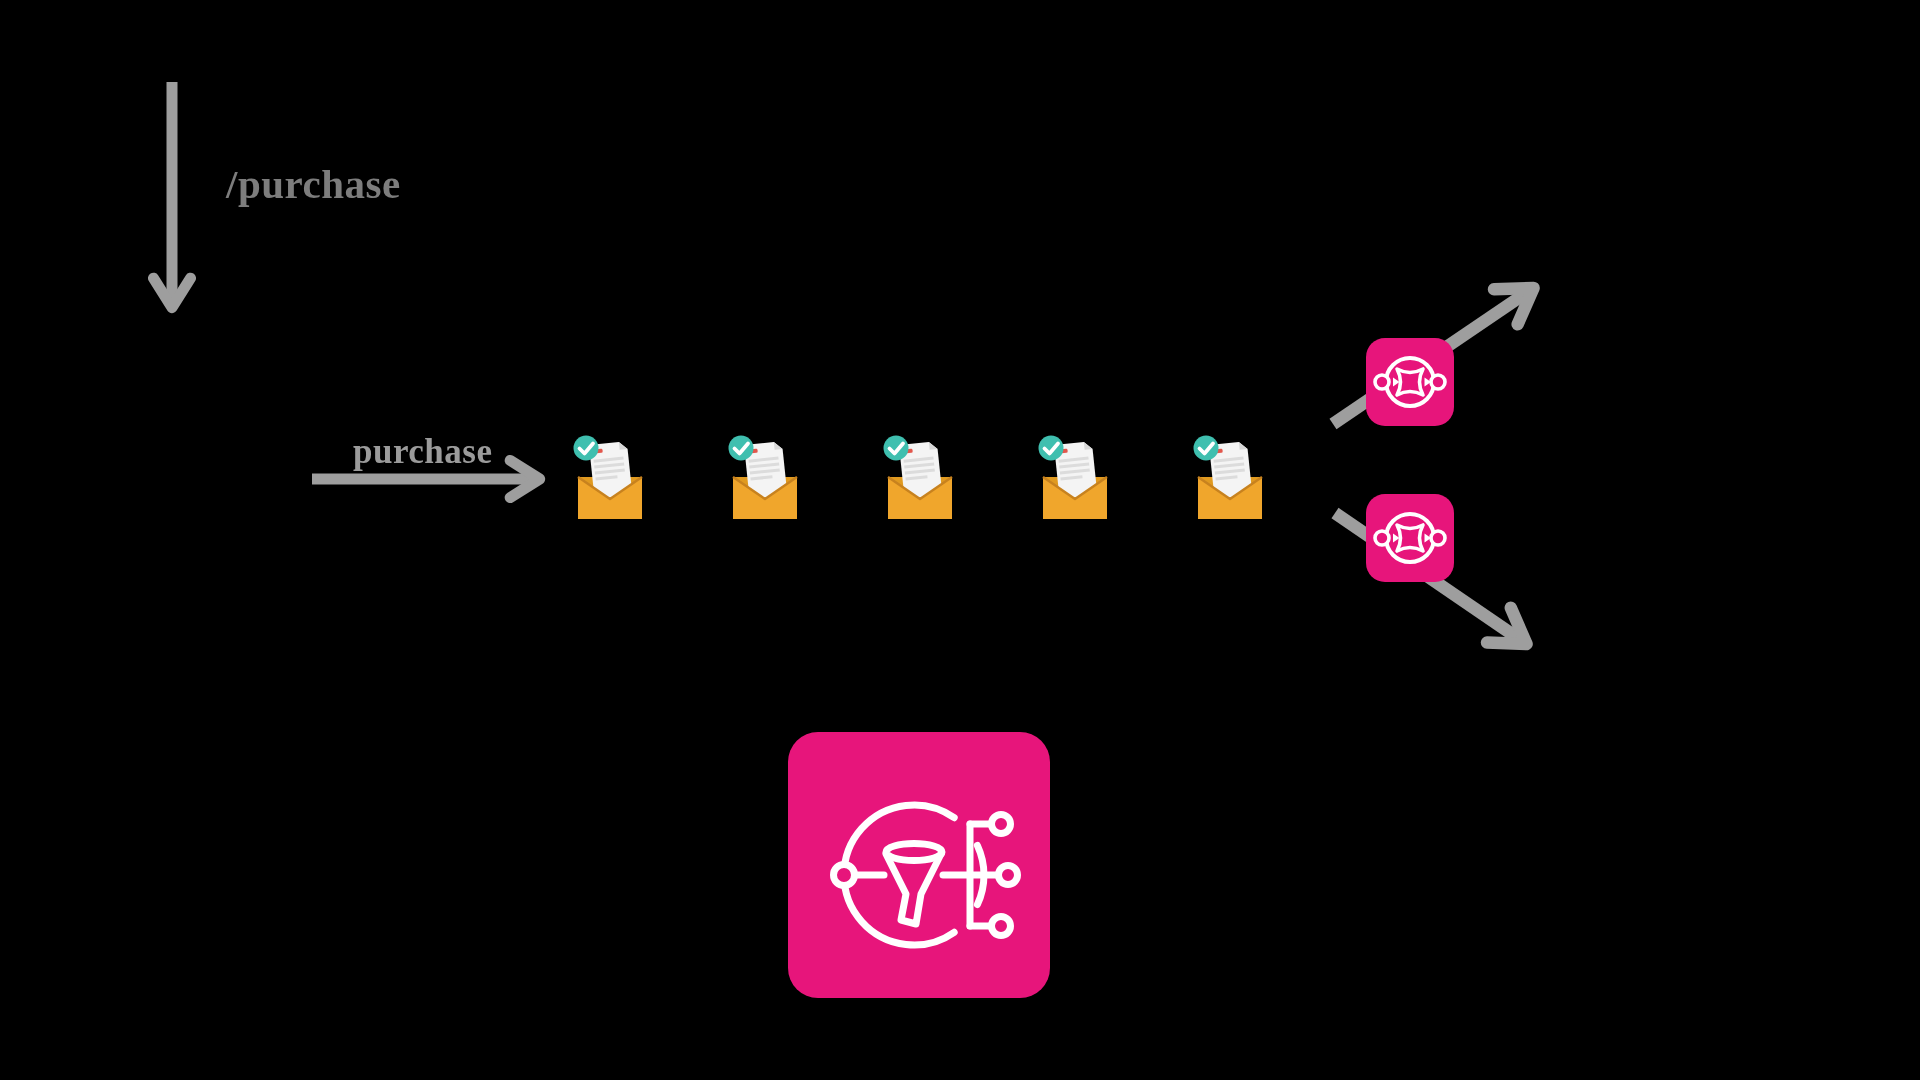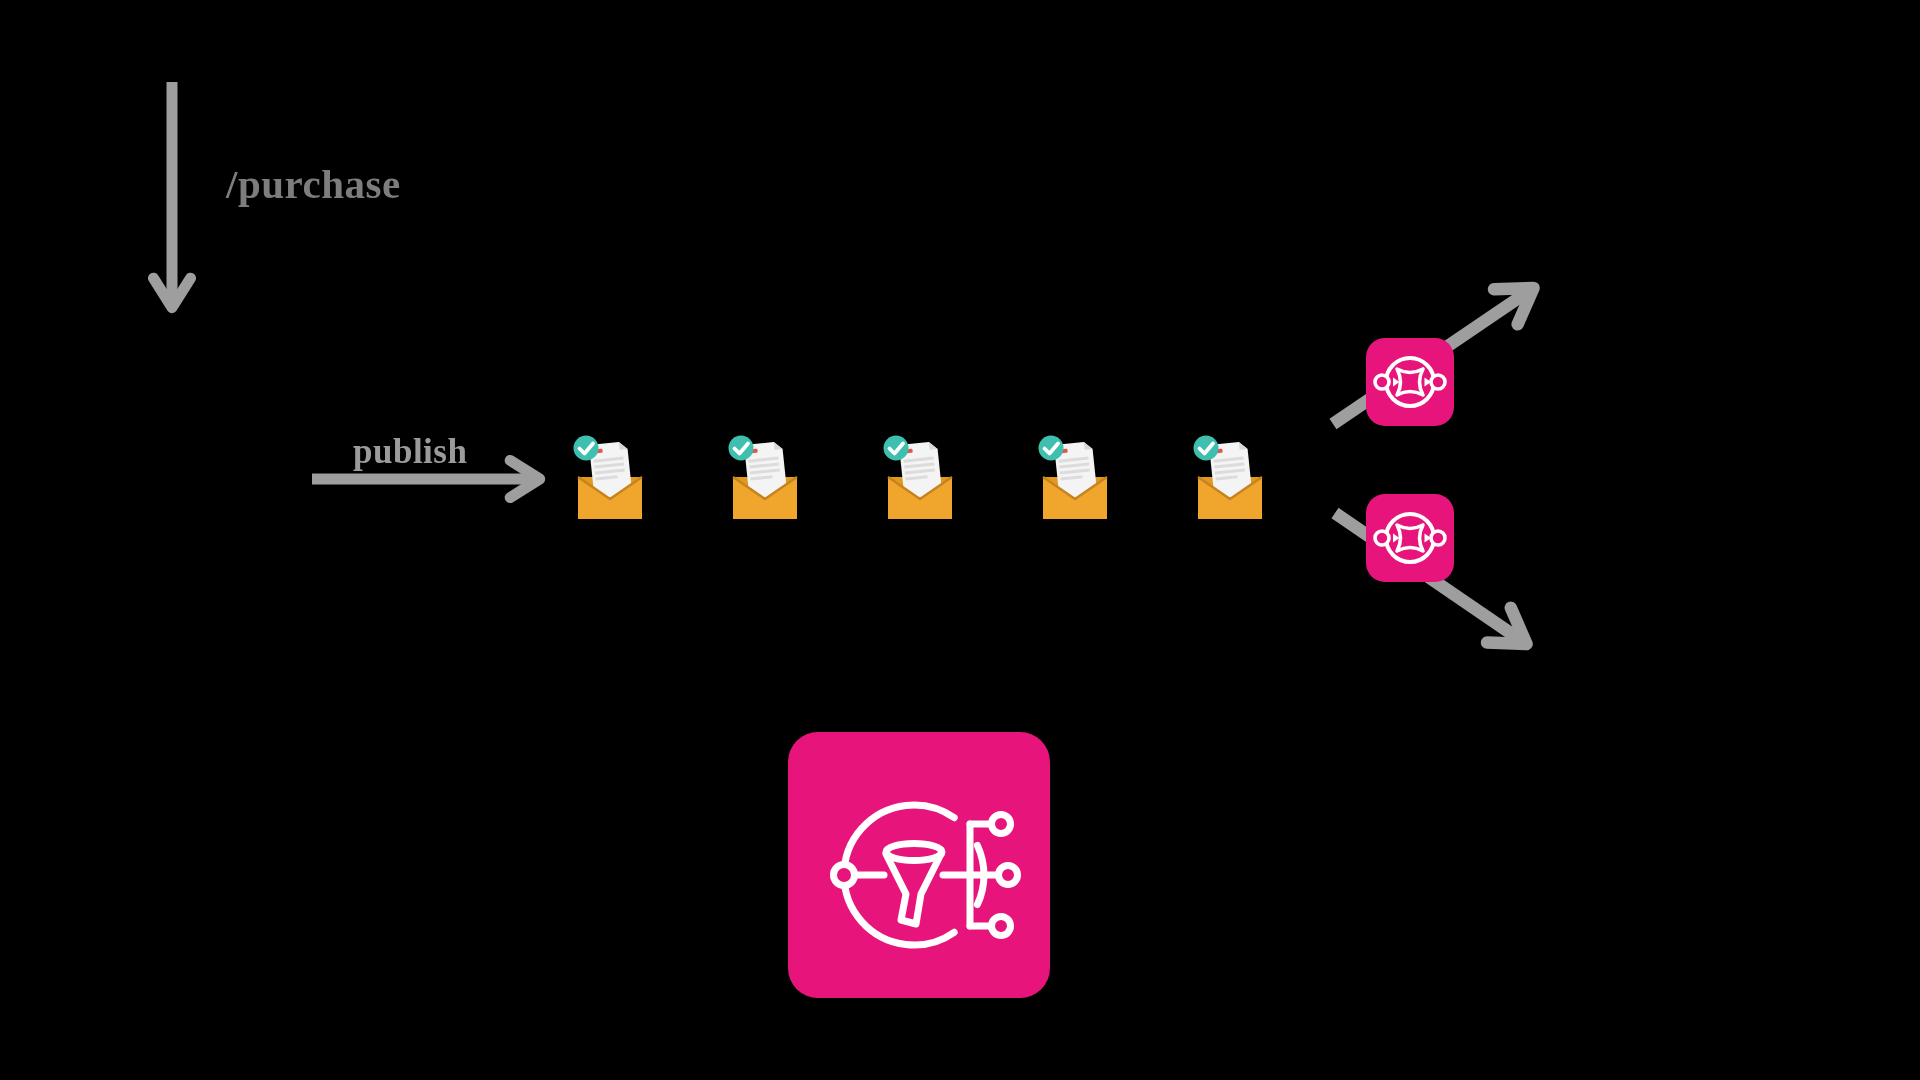--- a/index.html
+++ b/index.html
@@ -34,21 +34,21 @@
     </g>
     <g>
       <path d="M1333,424 L1532,289" fill="none" stroke="#9E9E9E" stroke-width="12.5" marker-end="url(#chev)"></path>
     </g>
     <g>
       <path d="M1335,513 L1525,643" fill="none" stroke="#9E9E9E" stroke-width="12.5" marker-end="url(#chev)"></path>
     </g>
   </svg>
 
   <div class="label purchase">/purchase</div>
-  <div class="label publish">publish</div>
+  <div class="label publish">purchase</div>
 
   <div class="placeholder ph-order"></div>
   <div class="placeholder ph-target"></div>
 
   <div class="messages">
     <svg width="80" height="88" viewBox="0 0 80 88">
 
       <rect x="8" y="44" width="64" height="42" rx="2" fill="#E09A20"></rect>
 
       <g transform="rotate(-6 40 40)">

